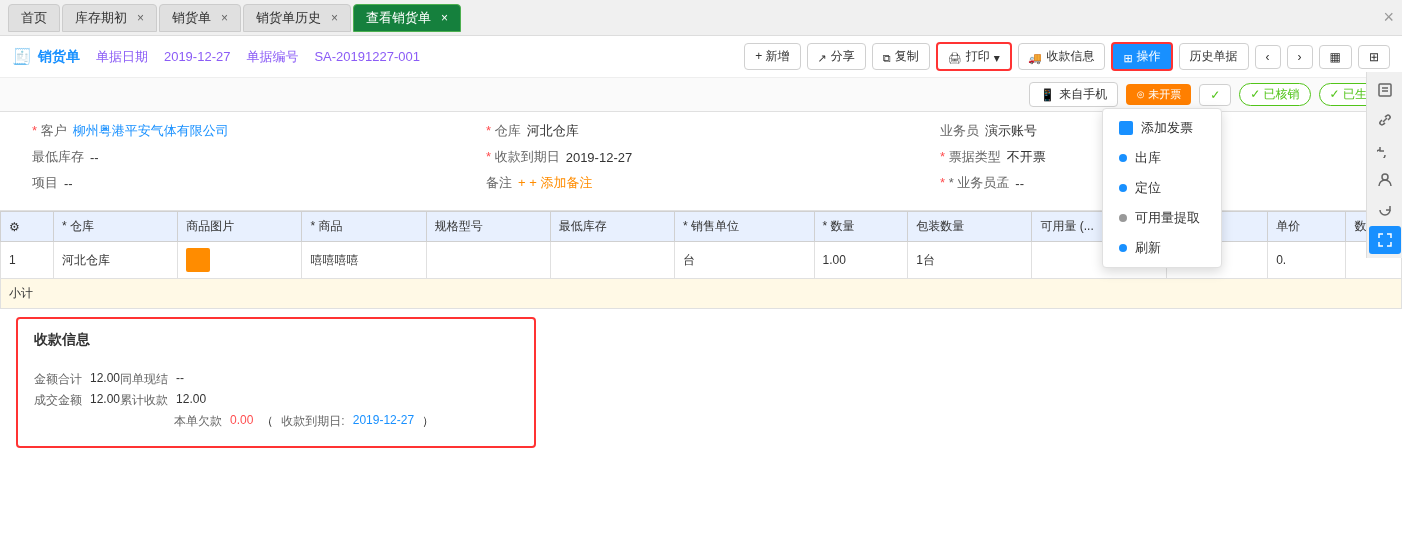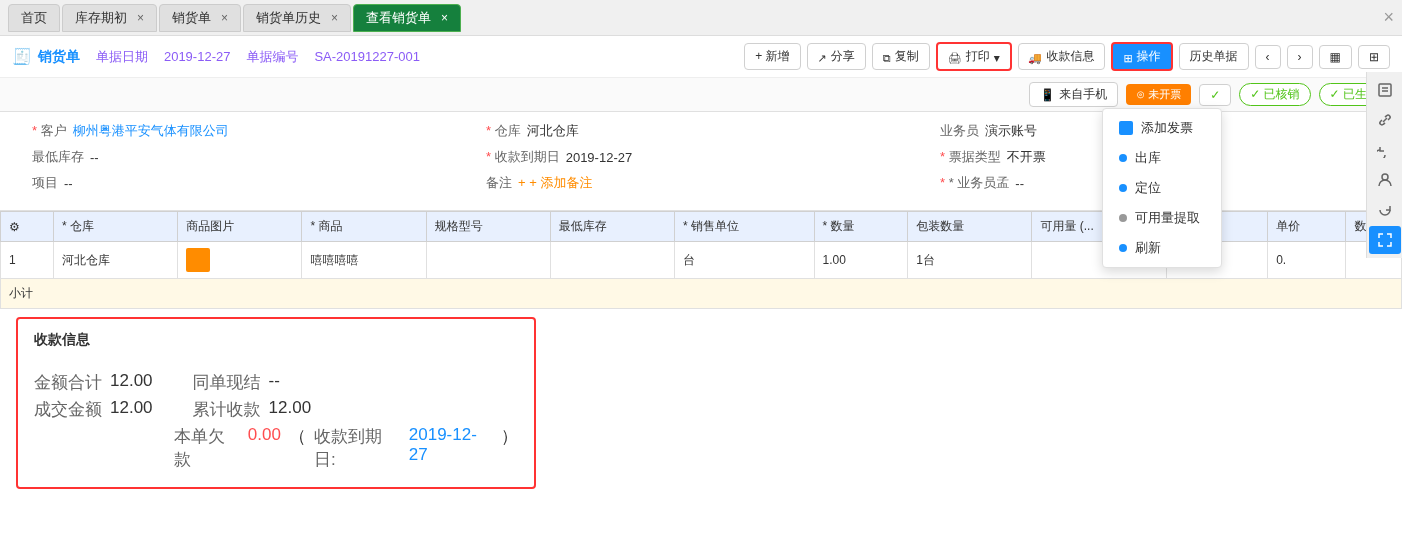--- a/index.html
+++ b/index.html
@@ -68,21 +68,21 @@
     tbody tr:nth-child(even) { background: #fafafa; }
     tbody td { padding: 6px 8px; border: 1px solid #e0e0e0; font-size: 12px; }
     .subtotal-row td { background: #fff9e6; border: 1px solid #e0e0e0; }
 
     
     .payment-box {
       border: 2px solid #ff3333; border-radius: 4px; padding: 12px 16px;
       margin: 8px 16px; background: white; width: 520px;
     }
     .payment-title { font-weight: bold; margin-bottom: 22px; font-size: 14px; }
-    .payment-row { display: flex; gap: 40px; margin-bottom: 4px; font-size: 17px; }
+    .payment-row { display: flex; margin-bottom: 4px; font-size: 12px; }
     .payment-item { display: flex; gap: 8px; }
     .payment-label { color: #666; }
     .payment-value { color: #333; }
     .payment-value.red { color: #ff4d4f; }
     .payment-value.date { color: #1890ff; }
 
     
     .dropdown-menu {
       position: absolute; right: 180px; top: 72px;
       background: white; border: 1px solid #e0e0e0; border-radius: 4px;

